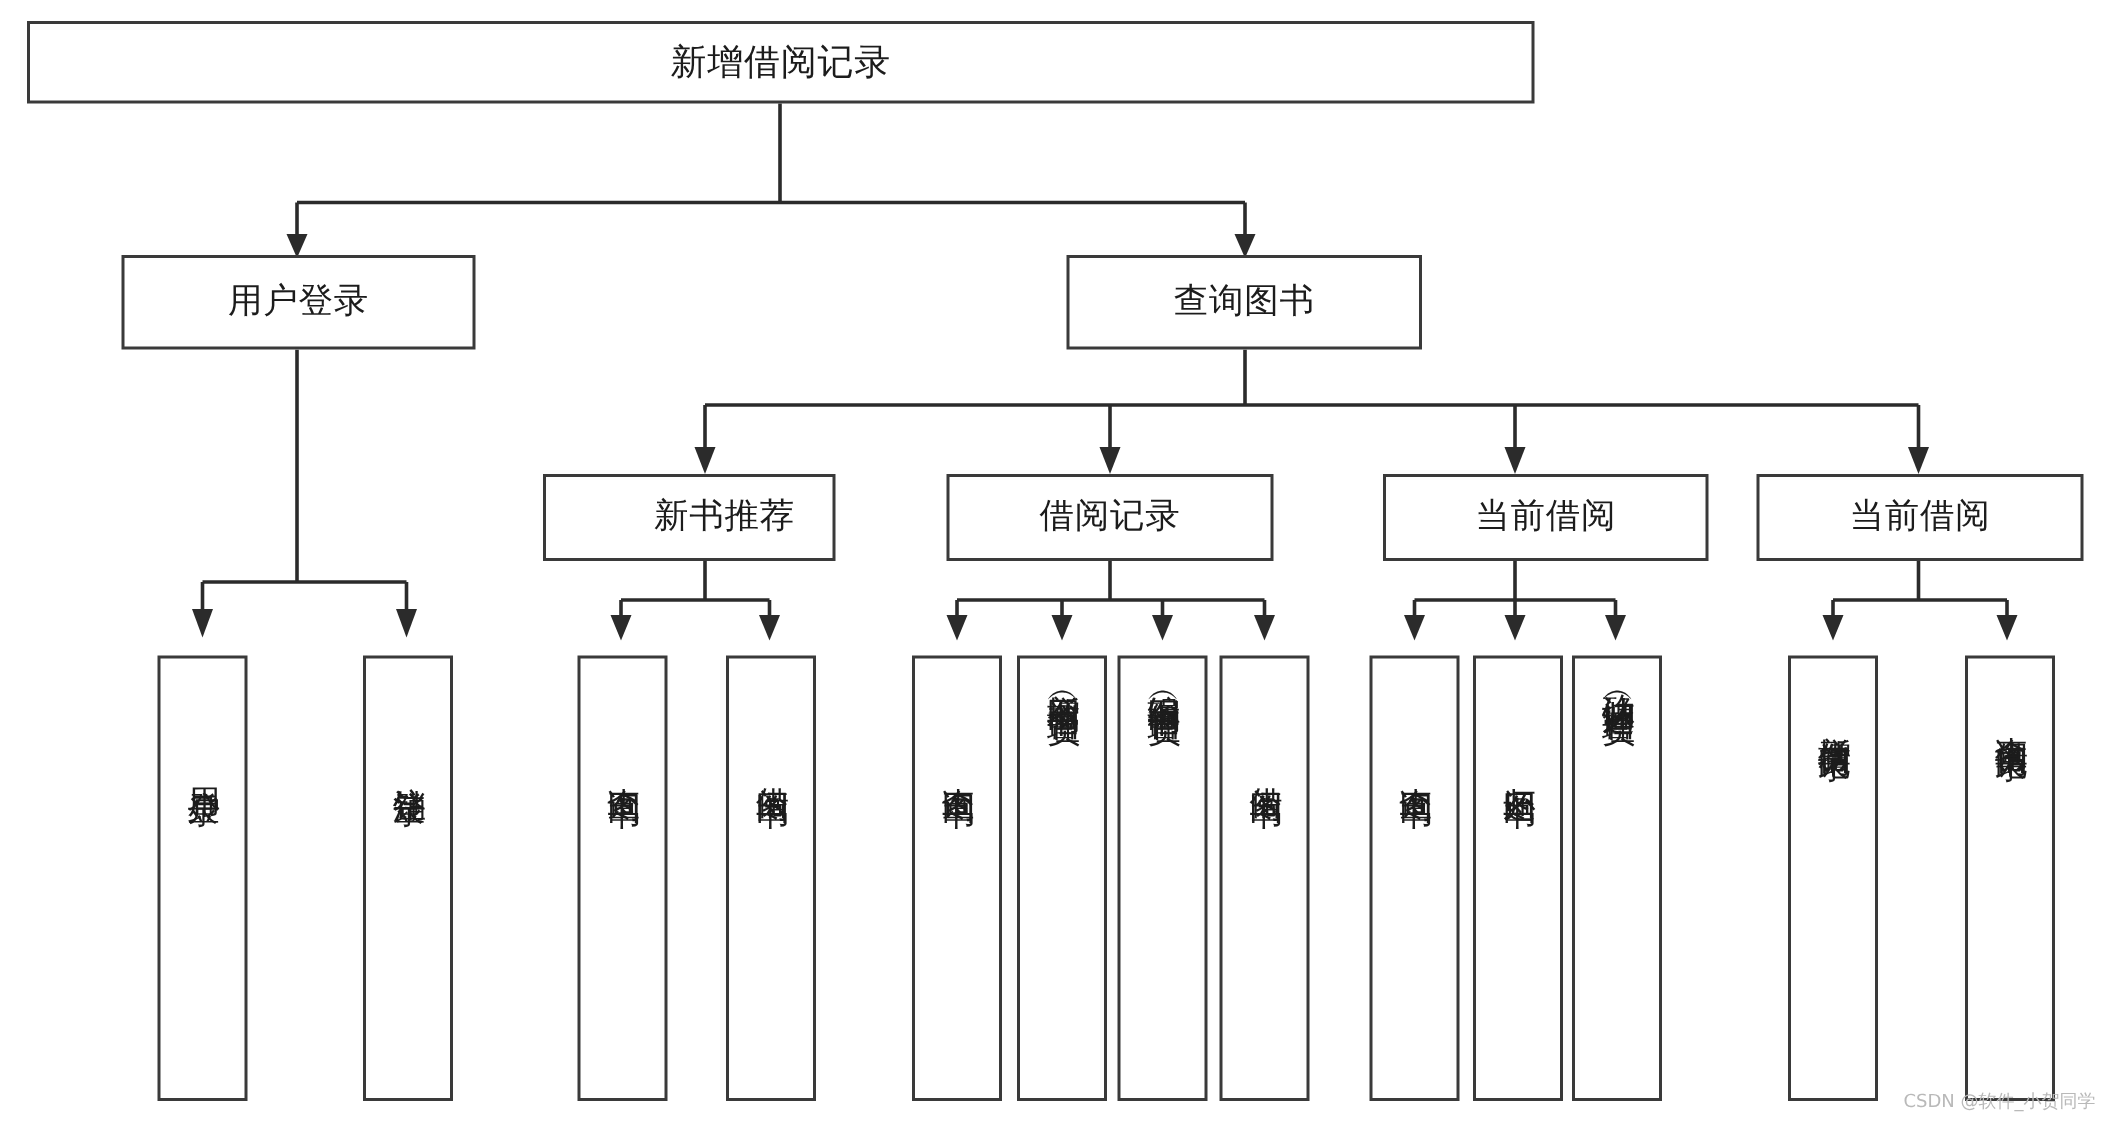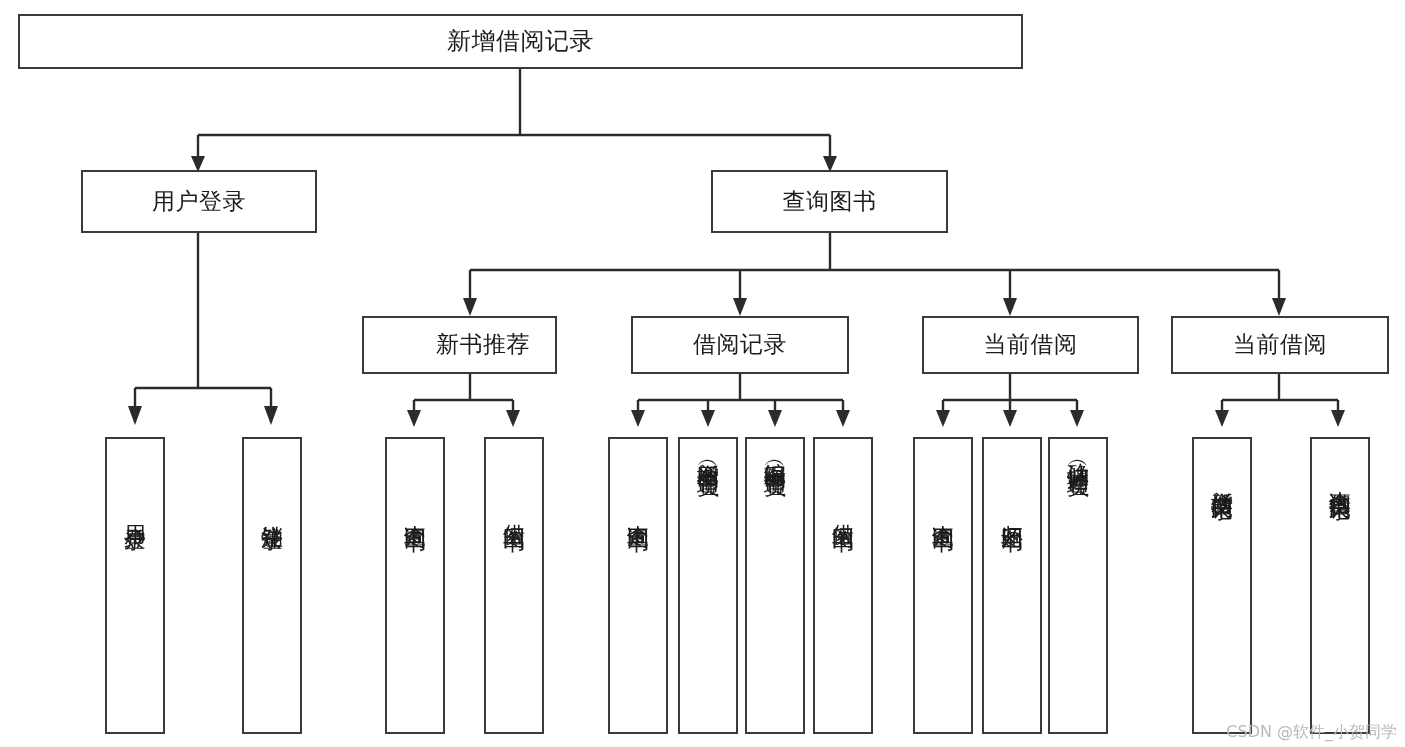--- a/index.html
+++ b/index.html
@@ -66,21 +66,21 @@
     stroke: #2b2b2b;
     stroke-width: 2.4;
     fill: none;
   }
   #wires polygon { fill: #2b2b2b; }
   
   #watermark {
     position: absolute;
     right: 8px;
     bottom: 4px;
-    font-size: 16px;
+    font-size: 12px;
     color: #b9b9b9;
     font-family: "DejaVu Sans", "Liberation Sans", sans-serif;
     white-space: nowrap;
     user-select: none;
   }
 </style>
 </head>
 <body>
 
 <div id="canvas">

